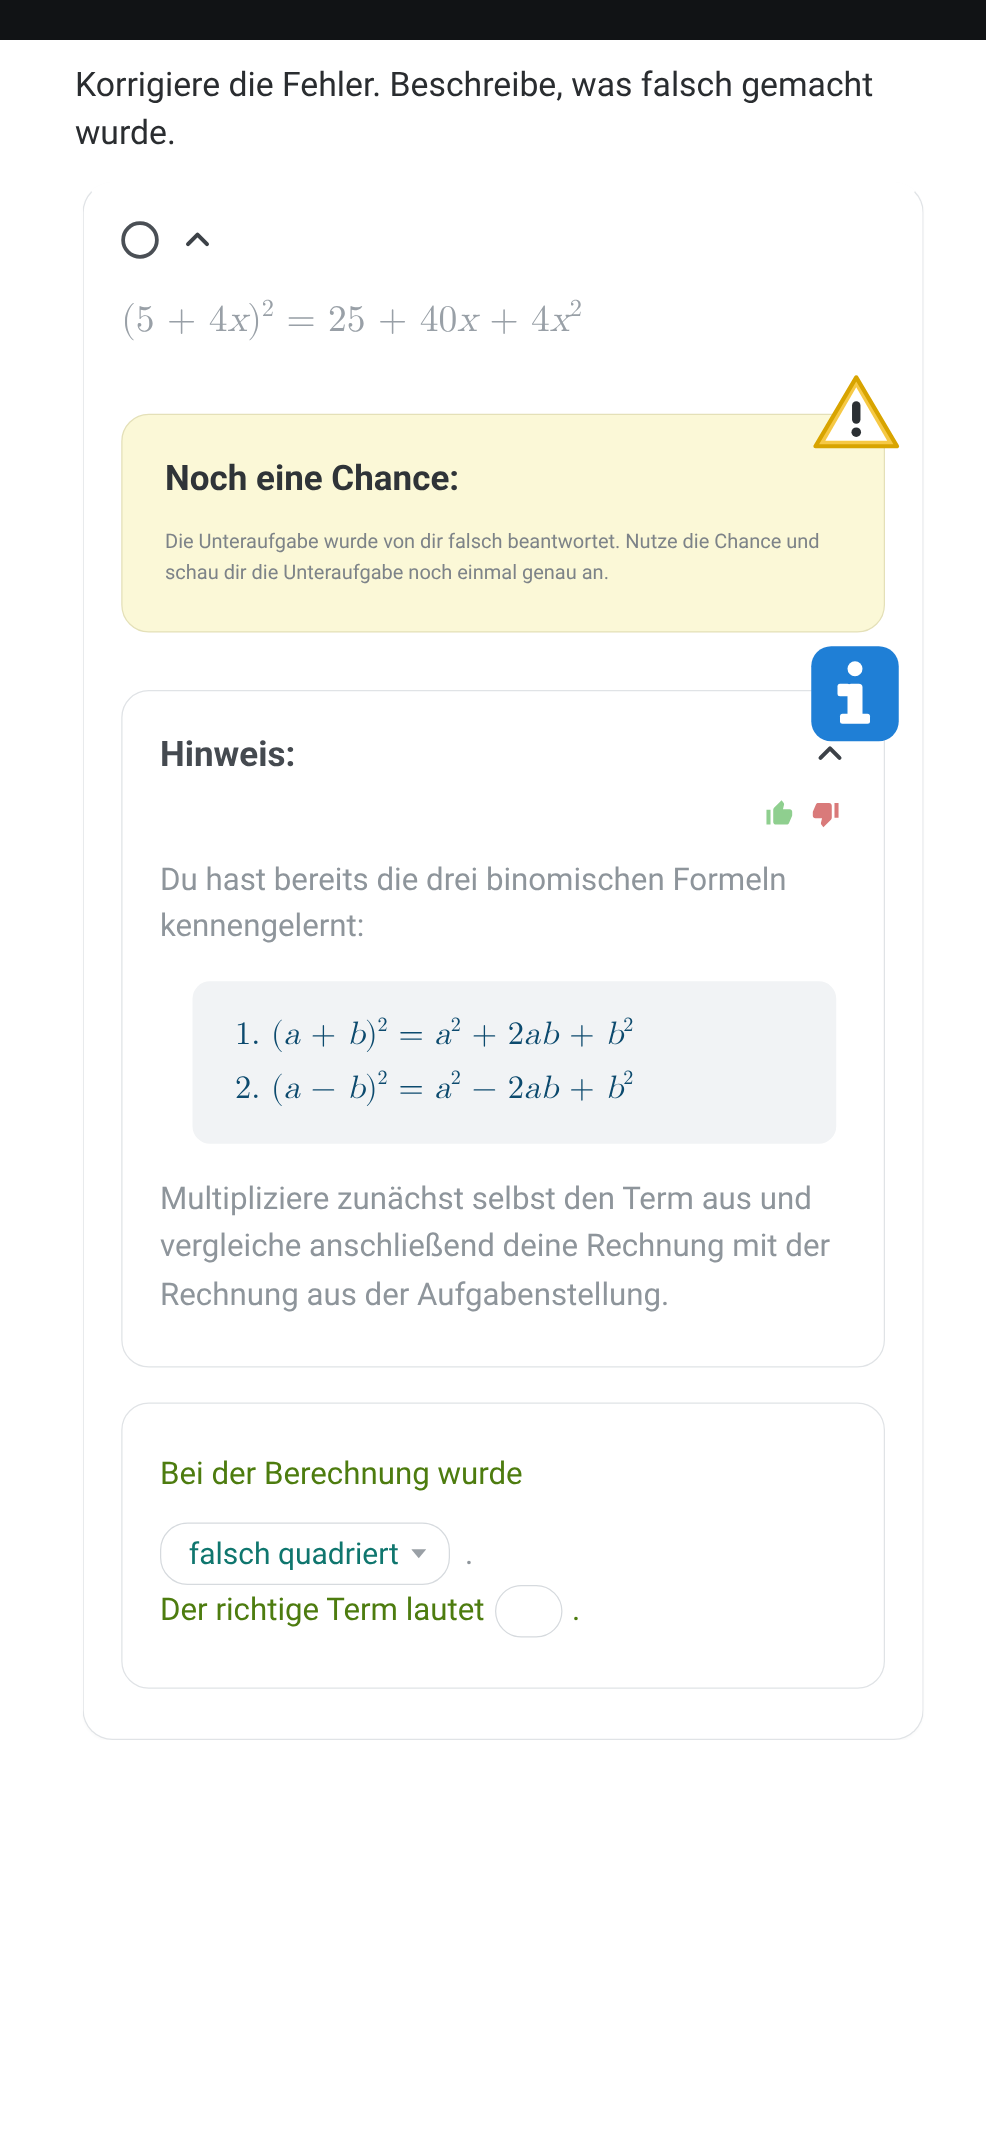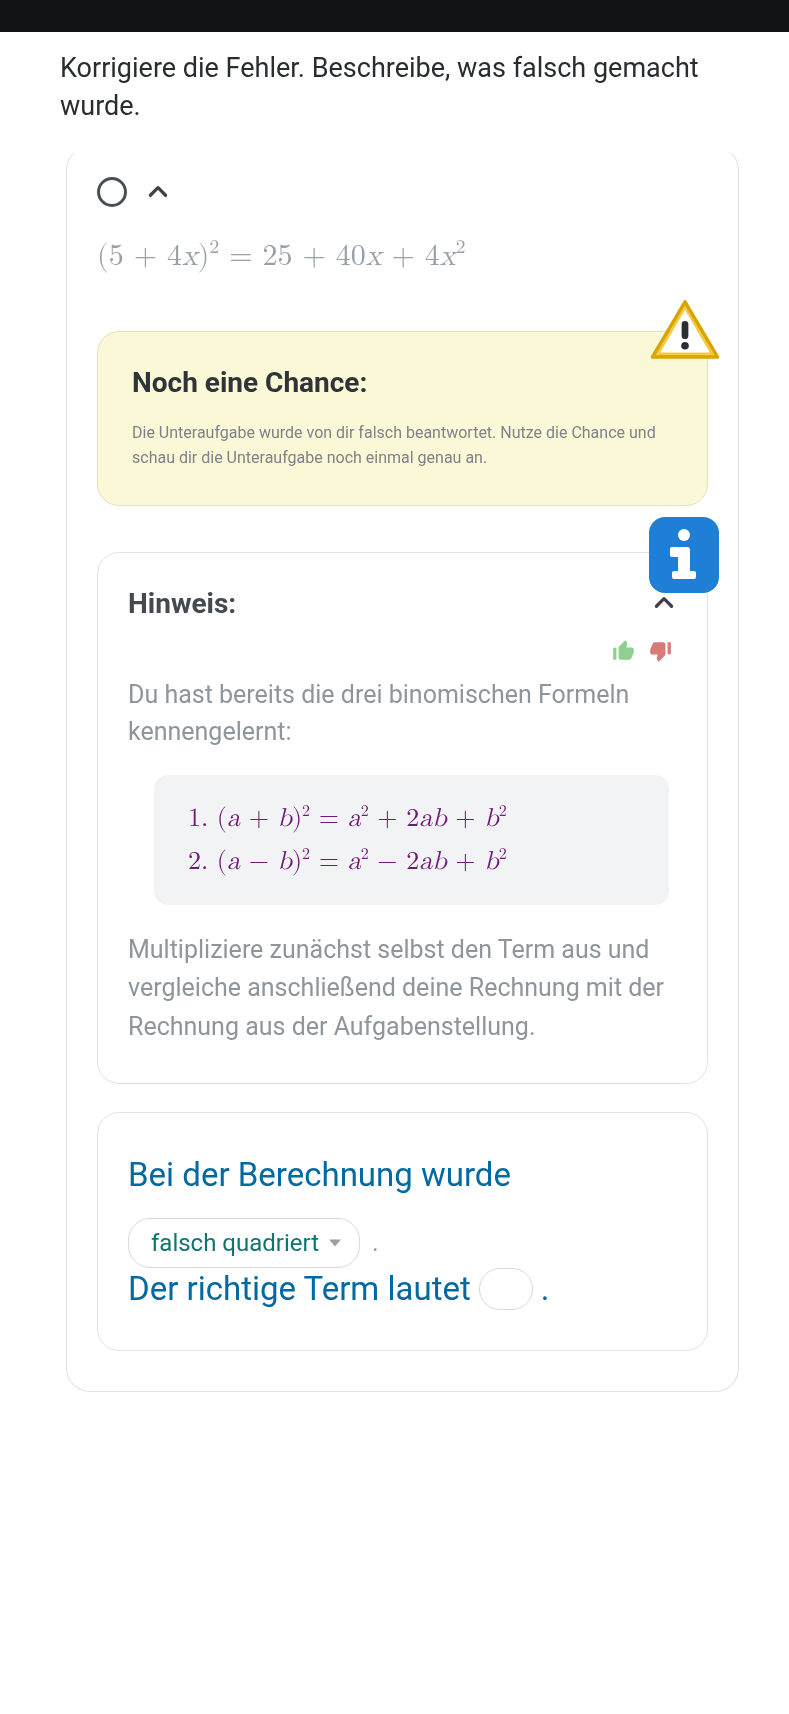--- a/index.html
+++ b/index.html
@@ -140,53 +140,53 @@
 
   .thumbs {
     display: flex;
     justify-content: flex-end;
     gap: 10px;
     margin-top: 18px;
     padding-right: 4px;
   }
   .thumbs svg { width: 26px; height: 26px; }
   .hint-intro {
-    margin-top: 12px;
+    margin-top: 22px;
     font-size: 25px;
     line-height: 1.5;
     color: #8e959b;
   }
   .formula-block {
     margin: 24px 8px 0 26px;
     background: #f1f3f5;
     border-radius: 14px;
     padding: 22px 22px 22px 34px;
     font-family: "Latin Modern Math", "STIX Two Math", "Cambria Math", Georgia, serif;
-    color: #701a75;
+    color: #0c4a6e;
     font-size: 26px;
     line-height: 1.65;
   }
   .formula-block sup { font-size: 0.62em; vertical-align: 0.65em; }
   .formula-block .it { font-style: italic; }
   .hint-after {
     margin-top: 26px;
     font-size: 25px;
     line-height: 1.55;
     color: #8e959b;
   }
 
   .answer-box {
     margin: 28px 30px 0 30px;
     border: 1px solid #e0e3e6;
     border-radius: 22px;
     padding: 42px 30px 40px 30px;
   }
   .answer-line {
-    font-size: 33px;
-    color: #0369a1;
+    font-size: 25px;
+    color: #4d7c0f;
     display: flex;
     flex-wrap: wrap;
     align-items: center;
     gap: 10px 8px;
   }
   .select-pill {
     display: inline-flex;
     align-items: center;
     gap: 10px;
     border: 1px solid #d6dade;

